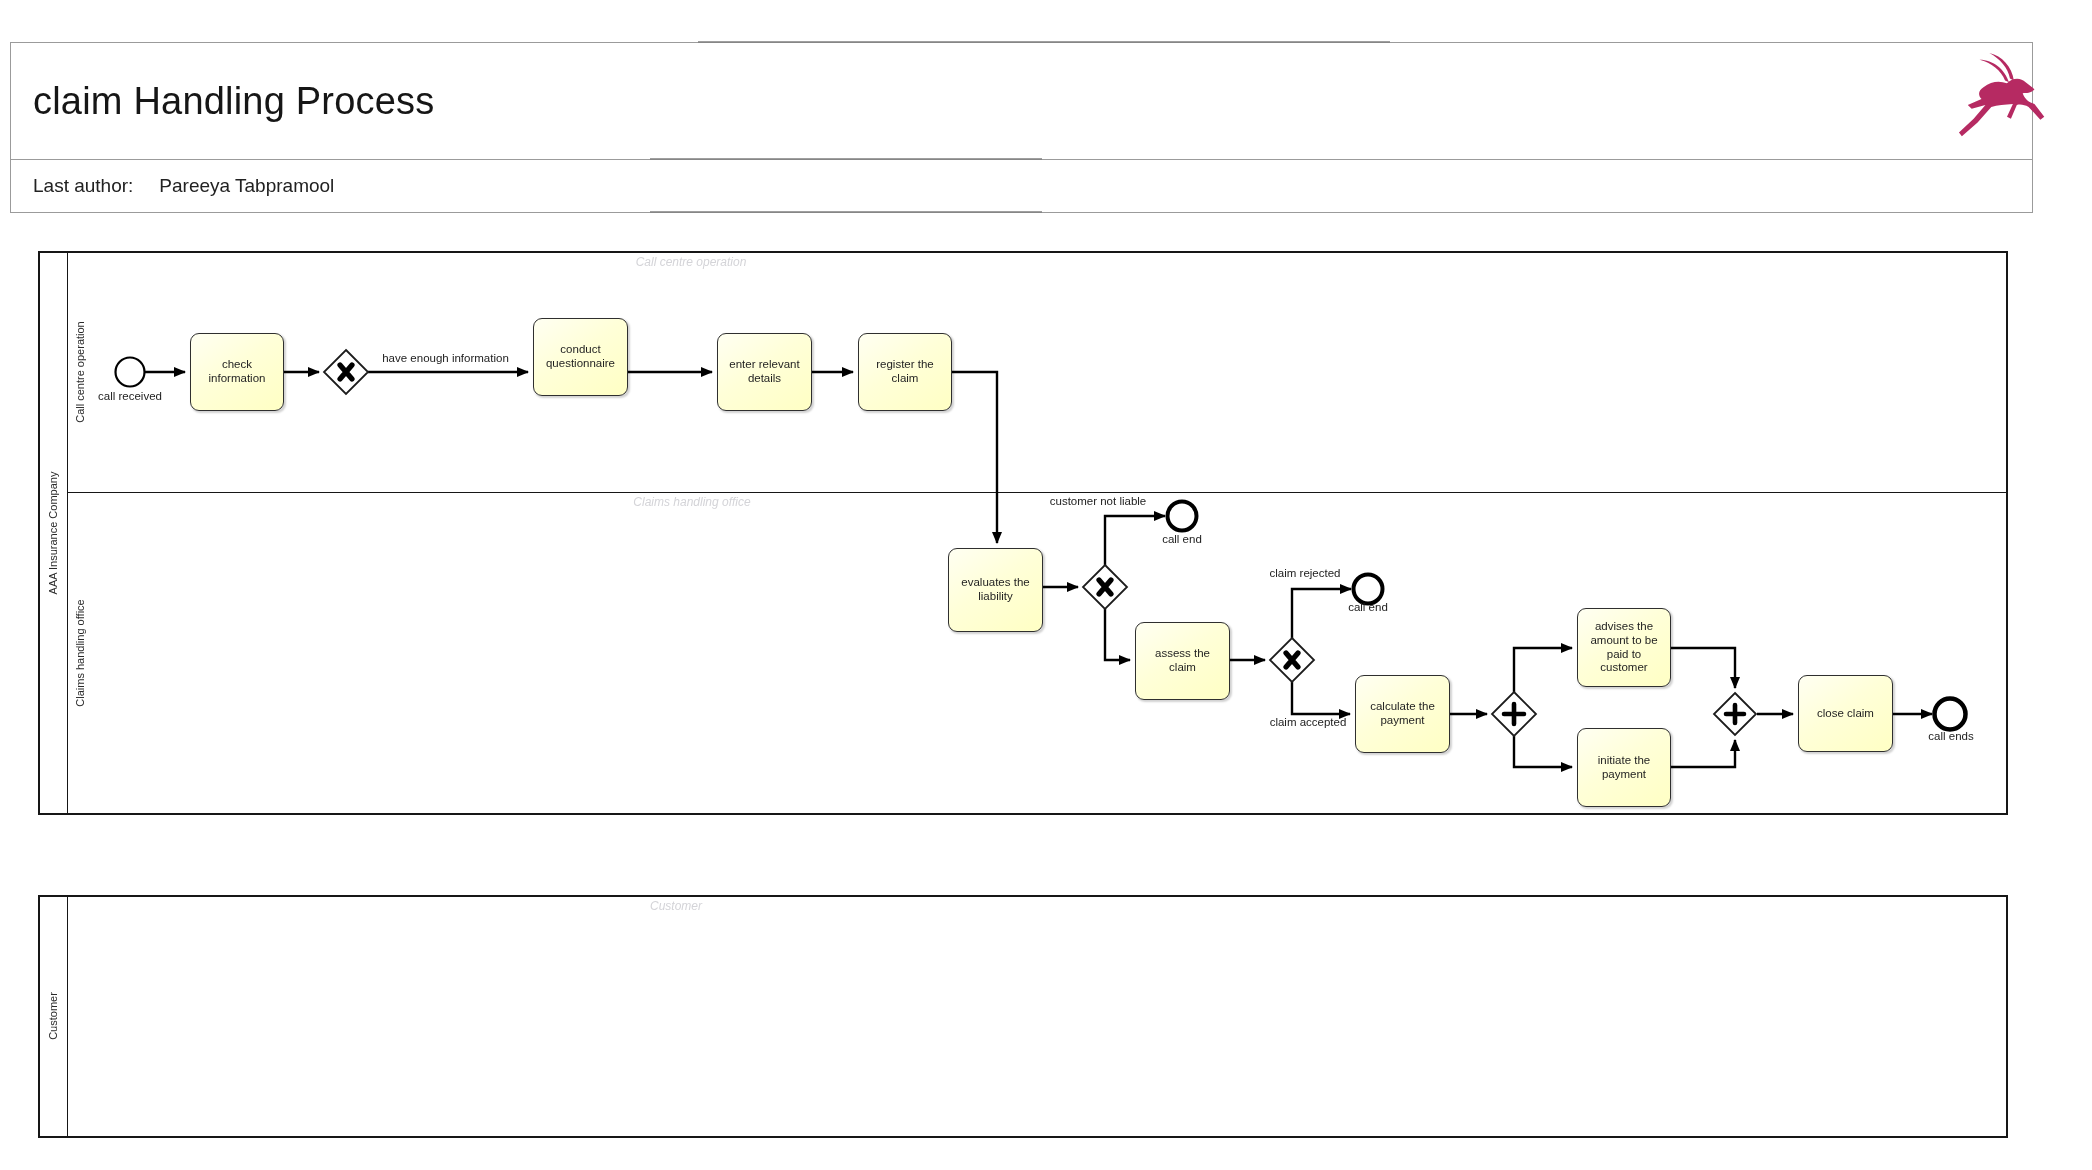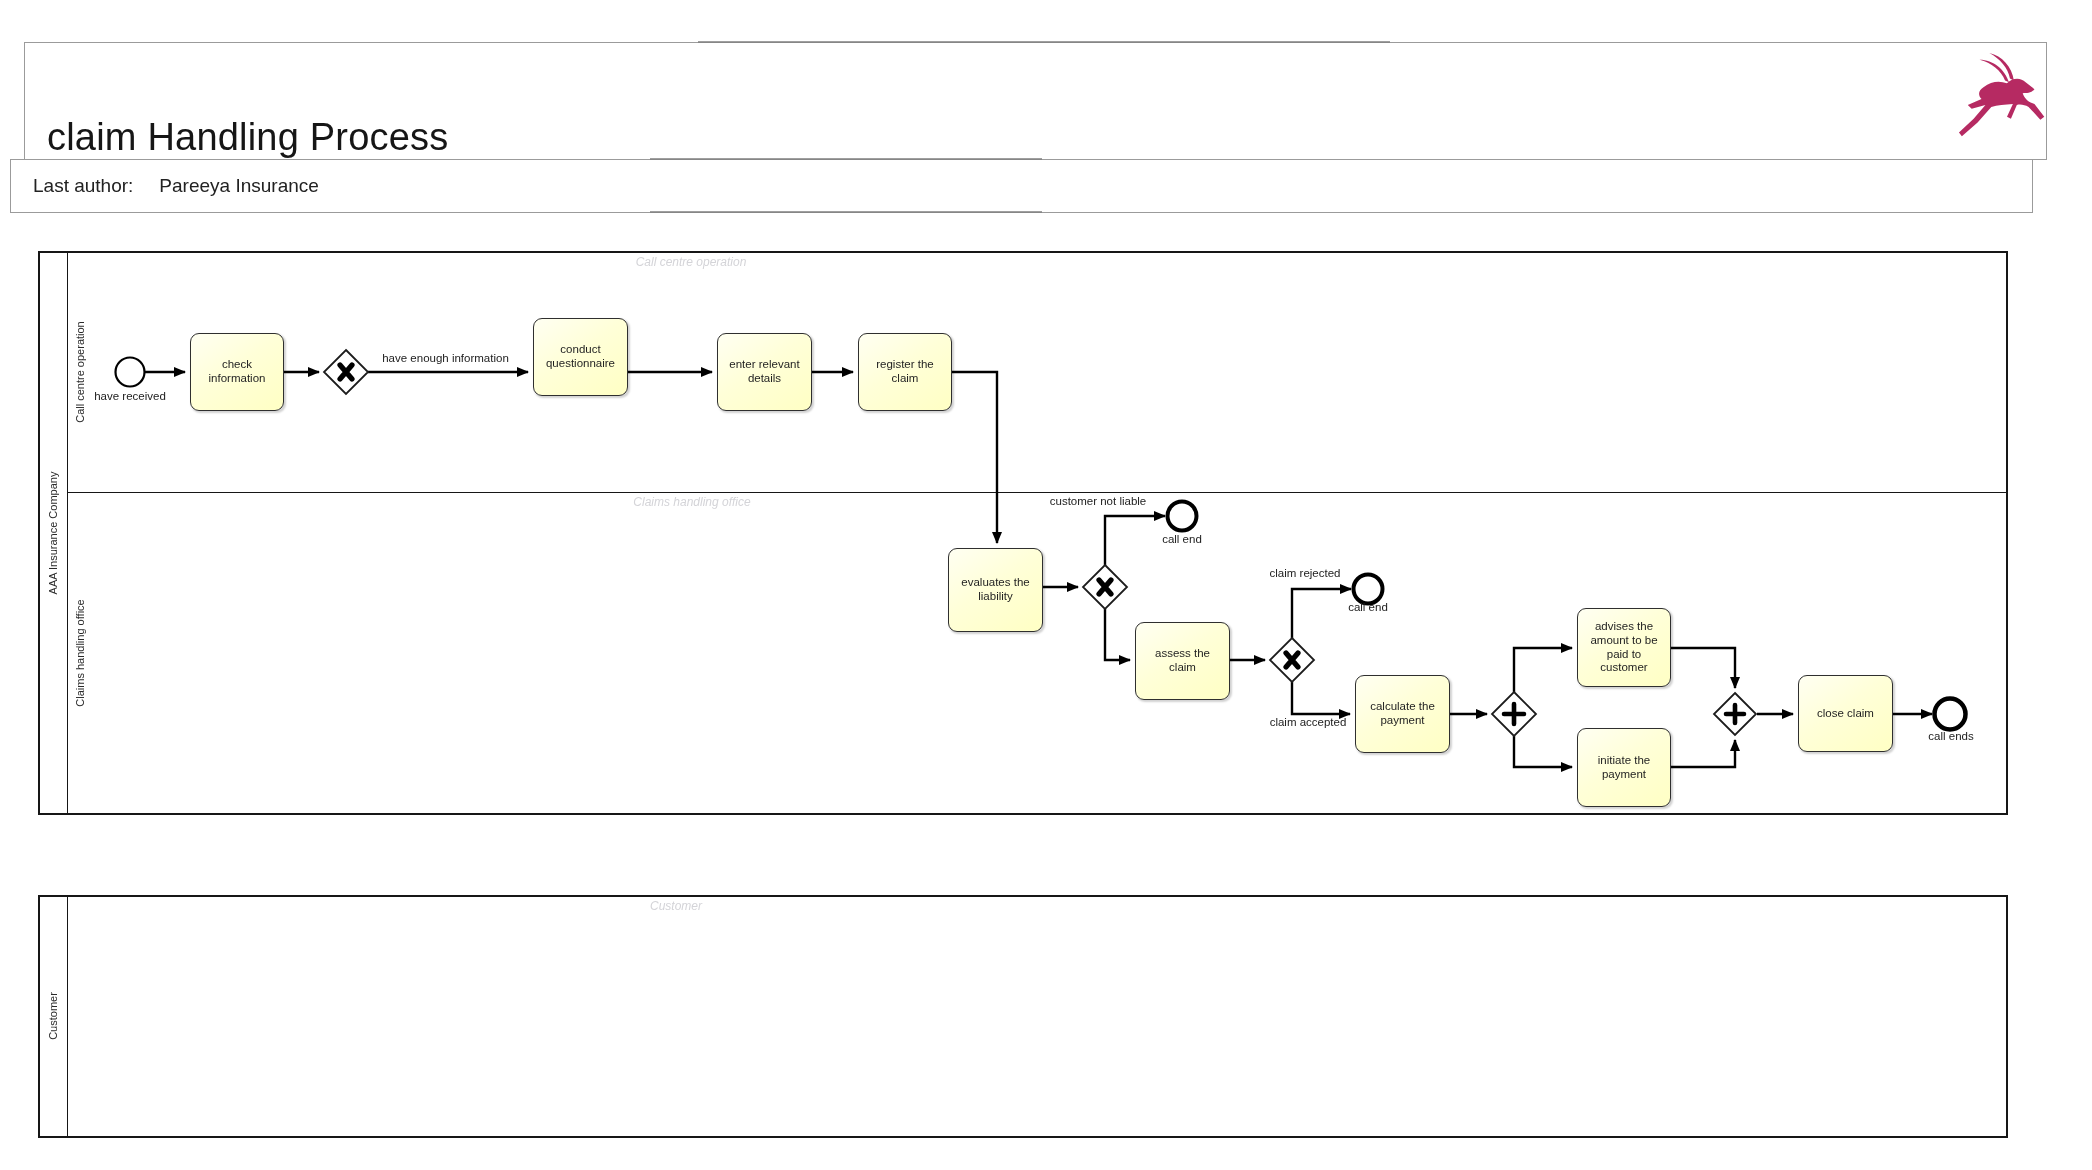--- a/index.html
+++ b/index.html
@@ -1,21 +1,21 @@
 <!DOCTYPE html>
 <html><head>
 <meta charset="utf-8">
 <style>
   html,body{margin:0;padding:0;background:#ffffff;}
   body{font-family:"Liberation Sans",sans-serif;}
   .page{position:relative;width:2092px;height:1170px;background:#fff;overflow:hidden;}
 
   
   .title-box{position:absolute;left:10px;top:42px;width:2023px;height:118px;
-    border:1px solid #9b9b9b;box-sizing:border-box;display:flex;align-items:flex-end;margin-left:14px;}
+    border:1px solid #9b9b9b;box-sizing:border-box;display:flex;align-items:center;}
   .title-text{padding-left:22px;font-size:38px;color:#161616;letter-spacing:.2px;}
   .author-box{position:absolute;left:10px;top:159px;width:2023px;height:54px;
     border:1px solid #9b9b9b;box-sizing:border-box;display:flex;align-items:center;font-size:19px;color:#222;gap:16px;}
   .author-box .lbl{padding-left:22px;}
   .author-box .val{padding-left:10px;}
   .border-seg{position:absolute;height:2px;background:#7f7f7f;opacity:.75;}
   .logo{position:absolute;left:1948px;top:50px;width:118px;height:102px;}
 
   
   .pool{position:absolute;border:2px solid #161616;box-sizing:border-box;background:transparent;}
@@ -38,21 +38,21 @@
 </head>
 <body>
 
 <div class="page">
 
   <div class="title-box">
     <div class="title-text">claim Handling Process</div>
   </div>
   <div class="author-box">
     <span class="lbl">Last author:</span>
-    <span class="val">Pareeya Insurance</span>
+    <span class="val">Pareeya Tabpramool</span>
   </div>
 
   <div class="border-seg" style="left:698px;top:41px;width:692px;"></div>
   <div class="border-seg" style="left:650px;top:158px;width:392px;"></div>
   <div class="border-seg" style="left:650px;top:211px;width:392px;"></div>
 
   <svg class="logo" viewBox="0 0 120 104">
     <g fill="#b62a62">
       <path d="M62,33 C58,20 46,10 32,10 C44,13 54,21 58,31 Z"></path>
       <path d="M67,31 C65,17 55,6 42,3 C53,9 61,18 63,29 Z"></path>
@@ -135,21 +135,21 @@
   <div class="task" style="left:533px;top:318px;width:95px;height:78px;">conduct questionnaire</div>
   <div class="task" style="left:717px;top:333px;width:95px;height:78px;">enter relevant details</div>
   <div class="task" style="left:858px;top:333px;width:94px;height:78px;">register the claim</div>
   <div class="task" style="left:948px;top:548px;width:95px;height:84px;">evaluates the liability</div>
   <div class="task" style="left:1135px;top:622px;width:95px;height:78px;text-align:center;">assess the claim</div>
   <div class="task" style="left:1355px;top:675px;width:95px;height:78px;">calculate the payment</div>
   <div class="task" style="left:1577px;top:608px;width:94px;height:79px;">advises the amount to be paid to customer</div>
   <div class="task" style="left:1577px;top:728px;width:94px;height:79px;">initiate the payment</div>
   <div class="task" style="left:1798px;top:675px;width:95px;height:77px;">close claim</div>
 
-  <div class="evt-label" style="left:70px;top:390px;width:120px;">have received</div>
+  <div class="evt-label" style="left:70px;top:390px;width:120px;">call received</div>
   <div class="evt-label" style="left:1122px;top:533px;width:120px;">call end</div>
   <div class="evt-label" style="left:1308px;top:601px;width:120px;">call end</div>
   <div class="evt-label" style="left:1891px;top:730px;width:120px;">call ends</div>
 
   <div class="flow-label" style="left:368px;top:352px;width:155px;">have enough information</div>
   <div class="flow-label" style="left:1028px;top:495px;width:140px;">customer not liable</div>
   <div class="flow-label" style="left:1235px;top:567px;width:140px;">claim rejected</div>
   <div class="flow-label" style="left:1238px;top:716px;width:140px;">claim accepted</div>
 
 </div>

